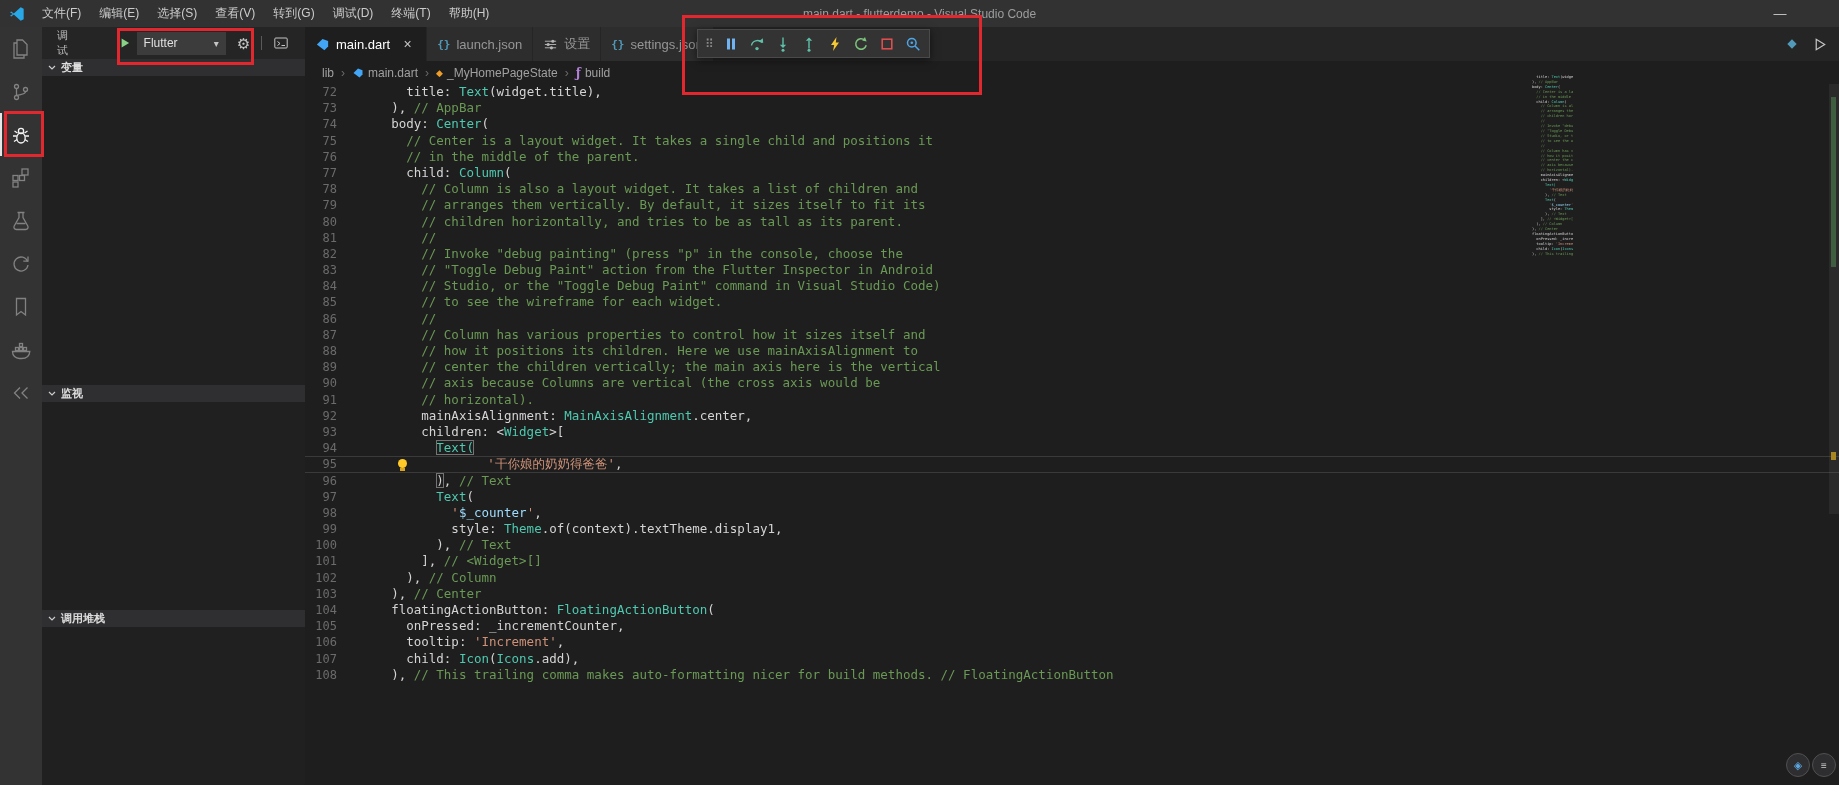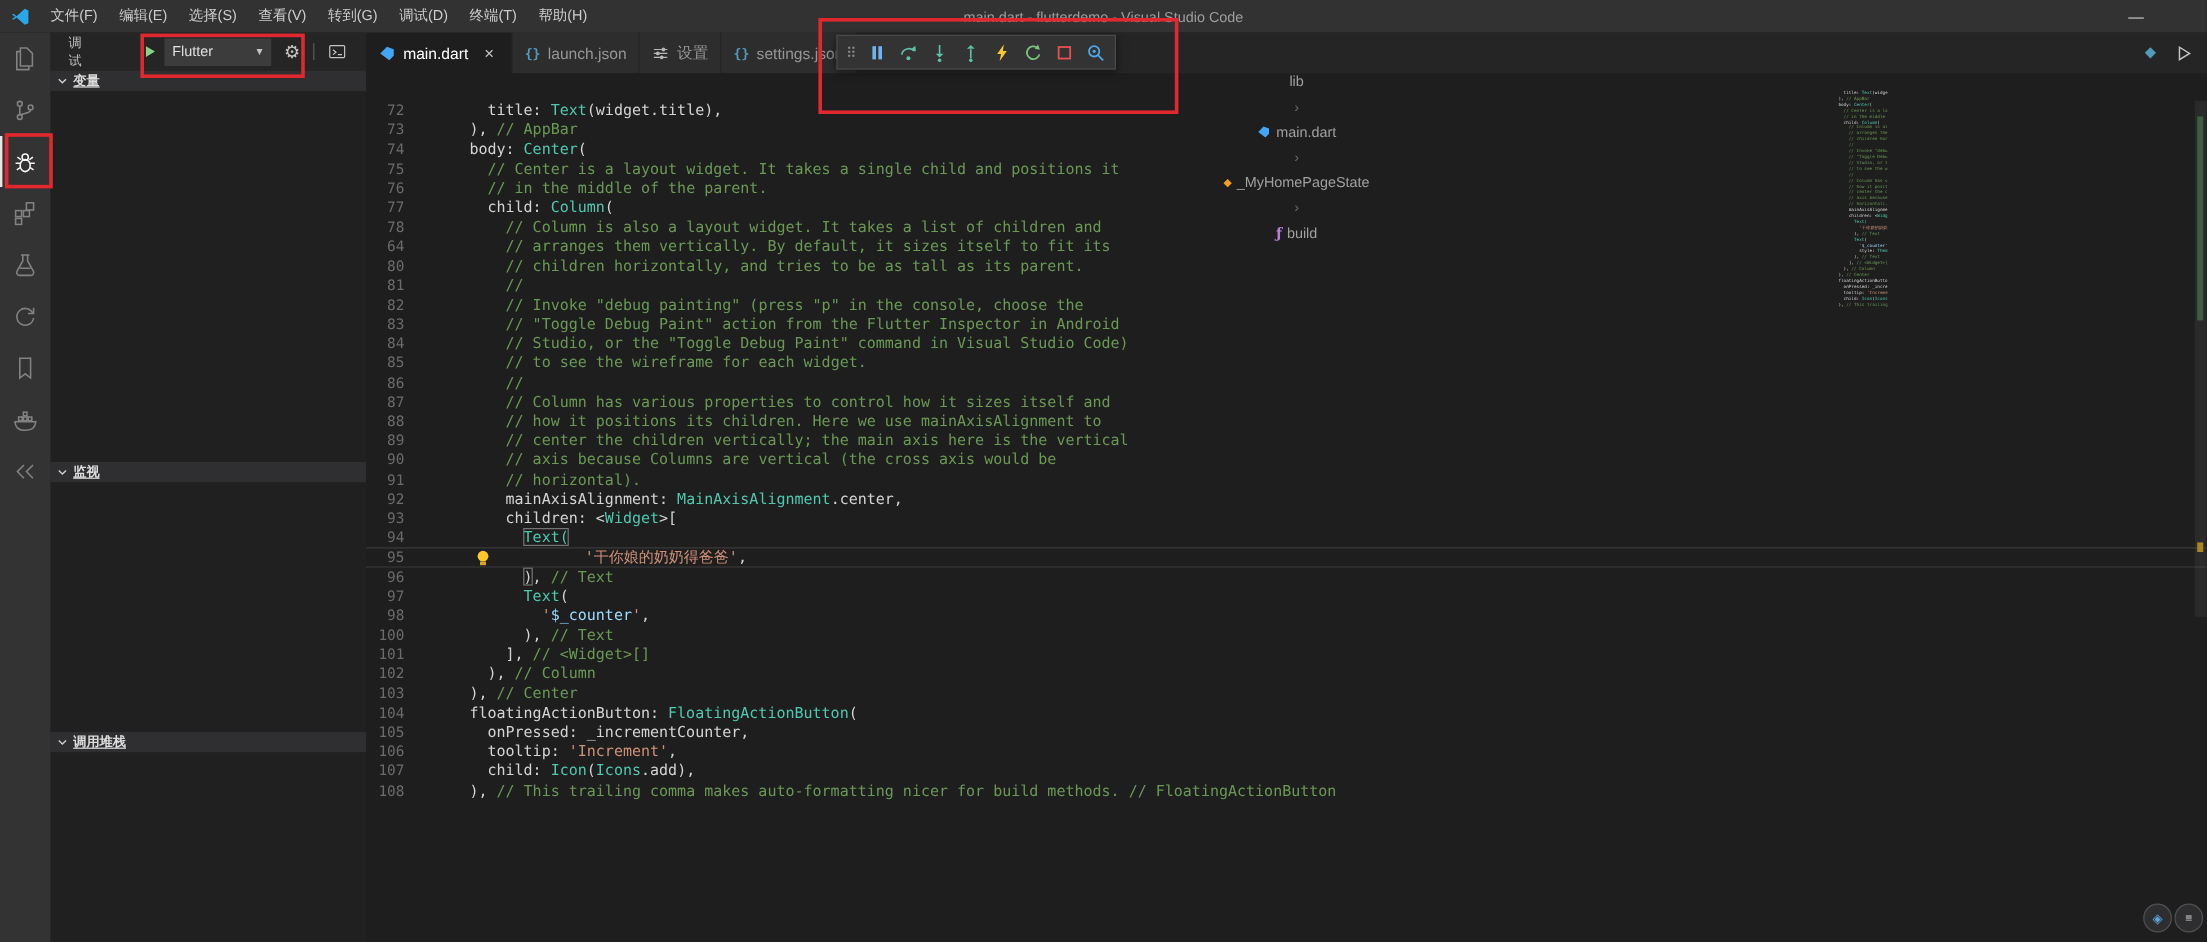--- a/index.html
+++ b/index.html
@@ -28,34 +28,34 @@
   .sidebar-header{position:absolute;top:0;left:0;right:16px;height:32px;display:flex;align-items:center;}
   .sidebar-title{margin-left:15px;font-size:11px;color:#bdbdbd;}
   .start-btn{margin-left:44px;display:flex;align-items:center;}
   .launch-select{display:flex;align-items:center;background:#3c3c3c;height:23px;margin-left:6px;
                  padding:0 7px;width:94px;color:#e0e0e0;}
   .launch-caret{margin-left:auto;color:#c5c5c5;font-size:10px;}
   .hdr-icon{margin-left:11px;display:flex;align-items:center;color:#c5c5c5;}
   .gear-glyph{font-size:15px;line-height:15px;}
   .hdr-sep{width:1px;height:14px;background:#5a5a5a;margin-left:11px;}
   .section-h{position:absolute;left:0;right:0;height:17px;background:#2f2f31;display:flex;
-             align-items:center;gap:4px;padding-left:5px;font-size:11px;font-weight:bold;color:#dcdcdc;text-decoration:underline;}
+             align-items:center;gap:4px;padding-left:5px;font-size:11px;font-weight:bold;color:#dcdcdc;}
   .section-body{position:absolute;left:0;right:0;background:#202021;}
 
   
   .editor{position:absolute;top:27px;left:305px;right:0;bottom:0;background:#1e1e1e;}
   .tabbar{position:absolute;top:0;left:0;right:0;height:34px;background:#252526;display:flex;}
   .tab{display:flex;align-items:center;gap:6px;padding:0 10px;background:#2d2d2d;color:#969696;
        font-size:13px;border-right:1px solid #252526;white-space:nowrap;}
   .tab.active{background:#1e1e1e;color:#ffffff;}
   .tab-close{margin-left:3px;width:17px;text-align:center;color:#c5c5c5;font-size:14px;}
   .json-glyph{font-weight:bold;font-size:11px;color:#519aba;font-family:"DejaVu Sans Mono",monospace;}
   .editor-actions{margin-left:auto;display:flex;align-items:center;gap:12px;padding-right:12px;}
   .breadcrumbs{position:absolute;top:34px;left:0;right:0;height:23px;display:flex;align-items:center;
-               gap:7px;padding-left:17px;color:#a0a0a0;flex-direction:column;}
+               gap:7px;padding-left:17px;color:#a0a0a0;}
   .crumb{display:flex;align-items:center;gap:4px;}
   .crumb-sep{color:#6a6a6a;}
   .sym-class{color:#ee9d28;font-size:9px;}
   .sym-method{color:#b180d7;font-weight:bold;font-family:"DejaVu Serif",serif;}
 
   
   .code-area{position:absolute;top:57px;left:0;right:0;bottom:0;overflow:hidden;}
   .code-line{display:flex;height:16.2px;line-height:16.2px;white-space:pre;
              font-family:"DejaVu Sans Mono","Liberation Mono",monospace;font-size:12.5px;}
   .code-line.current{box-shadow:inset 0 1px 0 #3a3a3a,inset 0 -1px 0 #3a3a3a;gap:36px;}
@@ -292,40 +292,41 @@
 
     <div class="code-area">
       <div id="code-lines">
           <div class="code-line"><span class="gutter">72</span><span class="line-content"><span class="seg-w">        title: </span><span class="seg-t">Text</span><span class="seg-w">(widget.title),</span></span></div>
           <div class="code-line"><span class="gutter">73</span><span class="line-content"><span class="seg-w">      ), </span><span class="seg-c">// AppBar</span></span></div>
           <div class="code-line"><span class="gutter">74</span><span class="line-content"><span class="seg-w">      body: </span><span class="seg-t">Center</span><span class="seg-w">(</span></span></div>
           <div class="code-line"><span class="gutter">75</span><span class="line-content"><span class="seg-w">        </span><span class="seg-c">// Center is a layout widget. It takes a single child and positions it</span></span></div>
           <div class="code-line"><span class="gutter">76</span><span class="line-content"><span class="seg-w">        </span><span class="seg-c">// in the middle of the parent.</span></span></div>
           <div class="code-line"><span class="gutter">77</span><span class="line-content"><span class="seg-w">        child: </span><span class="seg-t">Column</span><span class="seg-w">(</span></span></div>
           <div class="code-line"><span class="gutter">78</span><span class="line-content"><span class="seg-w">          </span><span class="seg-c">// Column is also a layout widget. It takes a list of children and</span></span></div>
-          <div class="code-line"><span class="gutter">64</span><span class="line-content"><span class="seg-w">          </span><span class="seg-c">// arranges them vertically. By default, it sizes itself to fit its</span></span></div>
+          <div class="code-line"><span class="gutter">79</span><span class="line-content"><span class="seg-w">          </span><span class="seg-c">// arranges them vertically. By default, it sizes itself to fit its</span></span></div>
           <div class="code-line"><span class="gutter">80</span><span class="line-content"><span class="seg-w">          </span><span class="seg-c">// children horizontally, and tries to be as tall as its parent.</span></span></div>
           <div class="code-line"><span class="gutter">81</span><span class="line-content"><span class="seg-w">          </span><span class="seg-c">//</span></span></div>
           <div class="code-line"><span class="gutter">82</span><span class="line-content"><span class="seg-w">          </span><span class="seg-c">// Invoke "debug painting" (press "p" in the console, choose the</span></span></div>
           <div class="code-line"><span class="gutter">83</span><span class="line-content"><span class="seg-w">          </span><span class="seg-c">// "Toggle Debug Paint" action from the Flutter Inspector in Android</span></span></div>
           <div class="code-line"><span class="gutter">84</span><span class="line-content"><span class="seg-w">          </span><span class="seg-c">// Studio, or the "Toggle Debug Paint" command in Visual Studio Code)</span></span></div>
           <div class="code-line"><span class="gutter">85</span><span class="line-content"><span class="seg-w">          </span><span class="seg-c">// to see the wireframe for each widget.</span></span></div>
           <div class="code-line"><span class="gutter">86</span><span class="line-content"><span class="seg-w">          </span><span class="seg-c">//</span></span></div>
           <div class="code-line"><span class="gutter">87</span><span class="line-content"><span class="seg-w">          </span><span class="seg-c">// Column has various properties to control how it sizes itself and</span></span></div>
           <div class="code-line"><span class="gutter">88</span><span class="line-content"><span class="seg-w">          </span><span class="seg-c">// how it positions its children. Here we use mainAxisAlignment to</span></span></div>
           <div class="code-line"><span class="gutter">89</span><span class="line-content"><span class="seg-w">          </span><span class="seg-c">// center the children vertically; the main axis here is the vertical</span></span></div>
           <div class="code-line"><span class="gutter">90</span><span class="line-content"><span class="seg-w">          </span><span class="seg-c">// axis because Columns are vertical (the cross axis would be</span></span></div>
           <div class="code-line"><span class="gutter">91</span><span class="line-content"><span class="seg-w">          </span><span class="seg-c">// horizontal).</span></span></div>
           <div class="code-line"><span class="gutter">92</span><span class="line-content"><span class="seg-w">          mainAxisAlignment: </span><span class="seg-t">MainAxisAlignment</span><span class="seg-w">.center,</span></span></div>
           <div class="code-line"><span class="gutter">93</span><span class="line-content"><span class="seg-w">          children: &lt;</span><span class="seg-t">Widget</span><span class="seg-w">&gt;[</span></span></div>
           <div class="code-line"><span class="gutter">94</span><span class="line-content"><span class="seg-w">            </span><span class="seg-tB">Text(</span></span></div>
           <div class="code-line current"><span class="gutter">95</span><span class="line-content"><span class="bulb"></span><span class="seg-w">              </span><span class="seg-s">'干你娘的奶奶得爸爸'</span><span class="seg-w">,</span></span></div>
           <div class="code-line"><span class="gutter">96</span><span class="line-content"><span class="seg-w">            </span><span class="seg-wB">)</span><span class="seg-w">, </span><span class="seg-c">// Text</span></span></div>
           <div class="code-line"><span class="gutter">97</span><span class="line-content"><span class="seg-w">            </span><span class="seg-t">Text</span><span class="seg-w">(</span></span></div>
           <div class="code-line"><span class="gutter">98</span><span class="line-content"><span class="seg-w">              </span><span class="seg-s">'</span><span class="seg-v">$_counter</span><span class="seg-s">'</span><span class="seg-w">,</span></span></div>
+          <div class="code-line"><span class="gutter">99</span><span class="line-content"><span class="seg-w">              style: </span><span class="seg-t">Theme</span><span class="seg-w">.of(context).textTheme.display1,</span></span></div>
           <div class="code-line"><span class="gutter">100</span><span class="line-content"><span class="seg-w">            ), </span><span class="seg-c">// Text</span></span></div>
           <div class="code-line"><span class="gutter">101</span><span class="line-content"><span class="seg-w">          ], </span><span class="seg-c">// &lt;Widget&gt;[]</span></span></div>
           <div class="code-line"><span class="gutter">102</span><span class="line-content"><span class="seg-w">        ), </span><span class="seg-c">// Column</span></span></div>
           <div class="code-line"><span class="gutter">103</span><span class="line-content"><span class="seg-w">      ), </span><span class="seg-c">// Center</span></span></div>
           <div class="code-line"><span class="gutter">104</span><span class="line-content"><span class="seg-w">      floatingActionButton: </span><span class="seg-t">FloatingActionButton</span><span class="seg-w">(</span></span></div>
           <div class="code-line"><span class="gutter">105</span><span class="line-content"><span class="seg-w">        onPressed: _incrementCounter,</span></span></div>
           <div class="code-line"><span class="gutter">106</span><span class="line-content"><span class="seg-w">        tooltip: </span><span class="seg-s">'Increment'</span><span class="seg-w">,</span></span></div>
           <div class="code-line"><span class="gutter">107</span><span class="line-content"><span class="seg-w">        child: </span><span class="seg-t">Icon</span><span class="seg-w">(</span><span class="seg-t">Icons</span><span class="seg-w">.add),</span></span></div>
           <div class="code-line"><span class="gutter">108</span><span class="line-content"><span class="seg-w">      ), </span><span class="seg-c">// This trailing comma makes auto-formatting nicer for build methods. // FloatingActionButton</span></span></div>
         </div>

